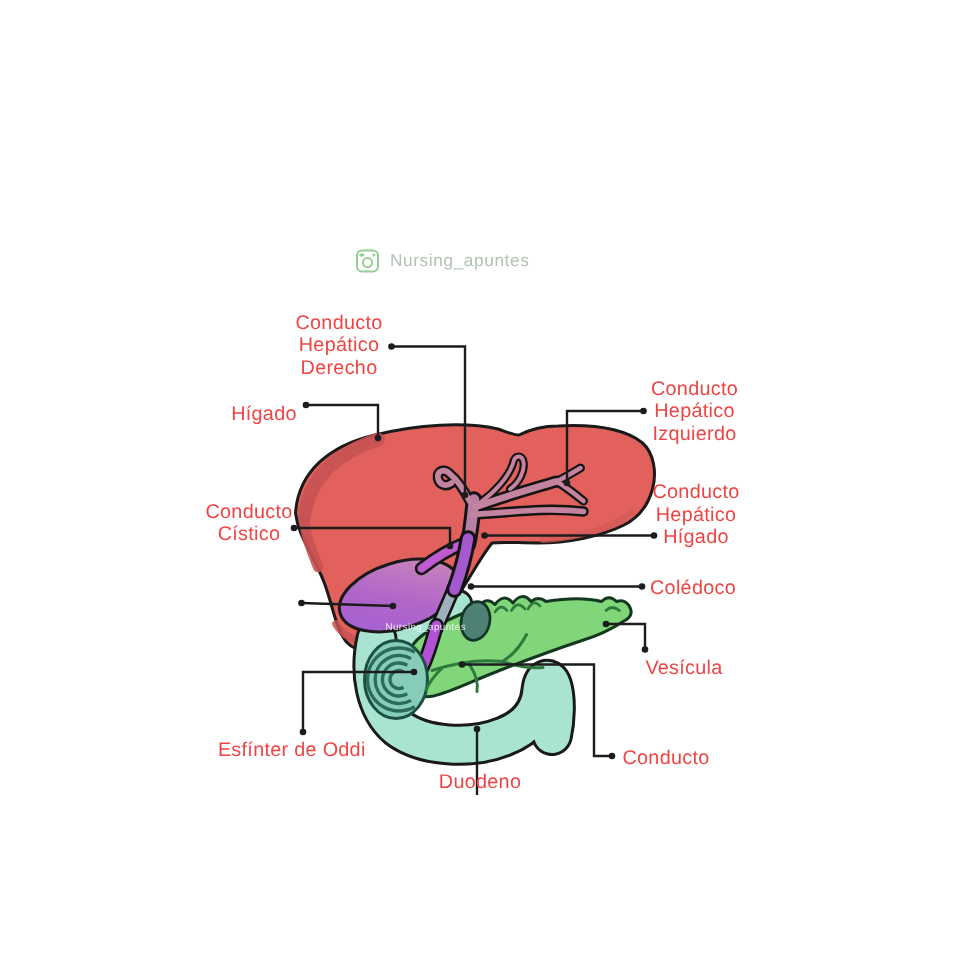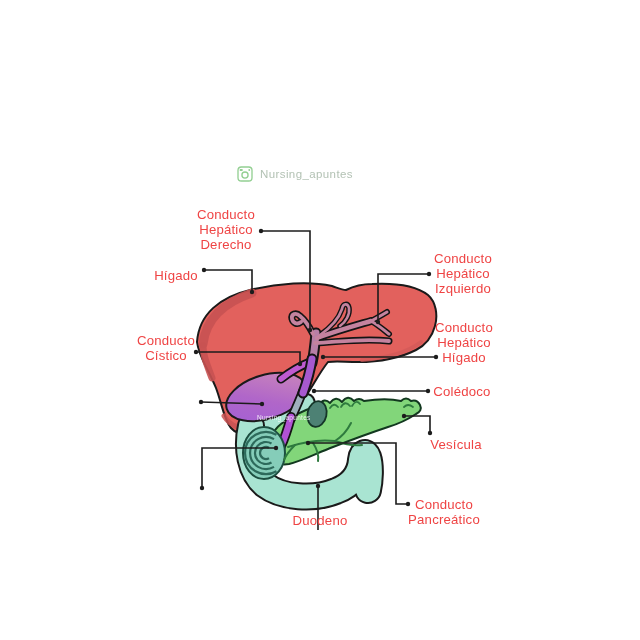--- a/index.html
+++ b/index.html
@@ -206,23 +206,25 @@
 
   <div class="lbl" style="left:411px;top:384px;width:102px">
     <span>Colédoco</span>
   </div>
 
 
   <div class="lbl" style="left:405px;top:437px;width:102px">
     <span>Vesícula</span>
   </div>
 
+  <div class="lbl" style="left:117px;top:492px;width:155px">
+    <span>Esfínter de Oddi</span>
+  </div>
 
   <div class="lbl" style="left:383px;top:497px;width:122px">
     <span>Conducto</span>
-    <span>Pancreático</span>
   </div>
 
   <div class="lbl" style="left:269px;top:513px;width:102px">
     <span>Duodeno</span>
   </div>
 
 </div>
 
 </body></html>

